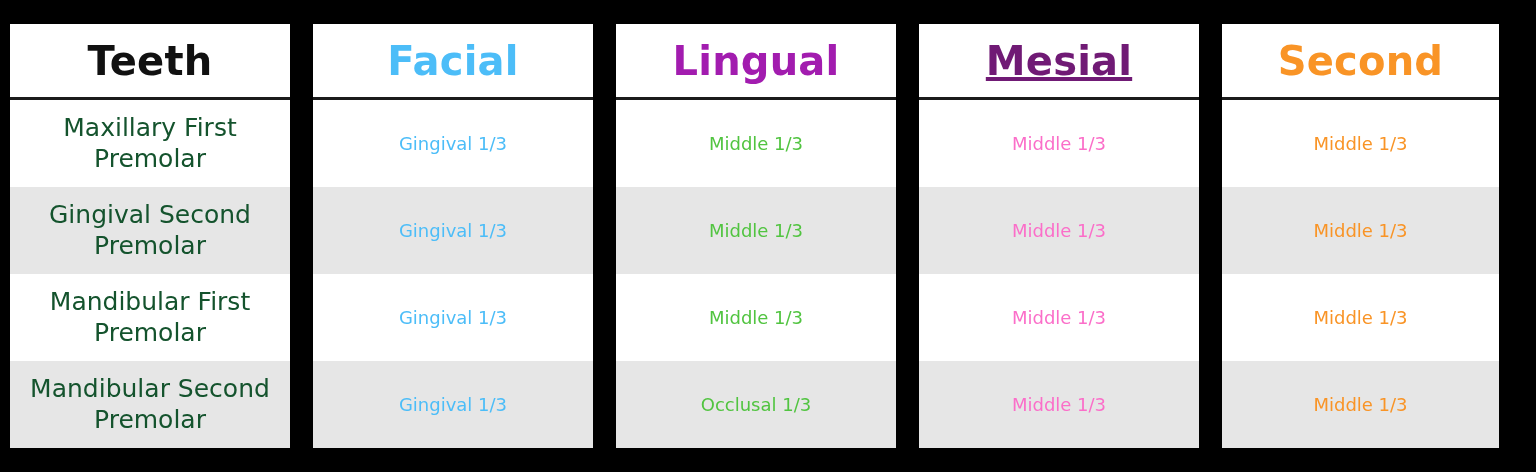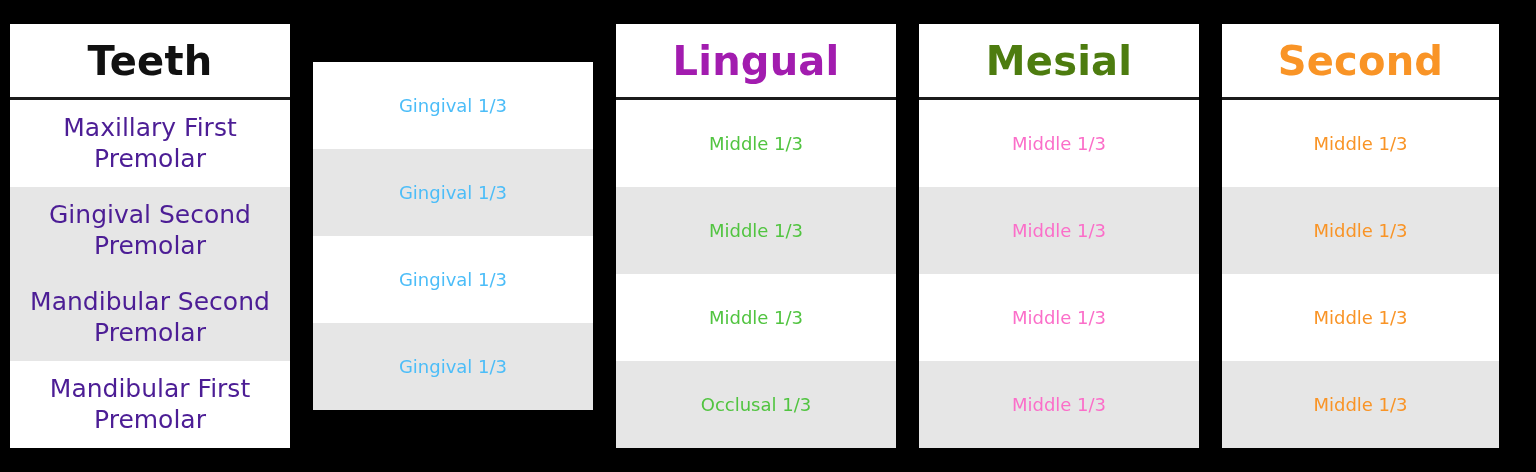--- a/index.html
+++ b/index.html
@@ -56,38 +56,38 @@
   .header-text {
     font-size: 40px;
     font-weight: 700;
     line-height: 1;
     letter-spacing: 0.2px;
     white-space: nowrap;
   }
   .header-text.teeth  { color: #111111; }
   .header-text.facial { color: #4cbdf8; }
   .header-text.lingual{ color: #a21caf; }
-  .header-text.mesial { color: #4d7c0f; }
+  .header-text.mesial { color: #701a75; text-decoration: underline; }
   .header-text.distal { color: #f99426; }
 
   .body-cell {
     height: 87px;
     flex: 0 0 87px;
     display: flex;
     align-items: center;
     justify-content: center;
     text-align: center;
     box-sizing: border-box;
     padding: 0 8px;
   }
   .body-cell.even-row { background: #ffffff; }
   .body-cell.odd-row  { background: #e6e6e6; }
 
   .tooth-text {
-    color: #4c1d95;
+    color: #14532d;
     font-size: 25px;
     line-height: 1.22;
     font-weight: 400;
   }
   .cell-text {
     font-size: 18px;
     line-height: 1.2;
     font-weight: 400;
     white-space: nowrap;
   }
@@ -104,31 +104,34 @@
   <div class="column col-teeth">
     <div class="header-cell">
       <span class="header-text teeth">Teeth</span>
     </div>
     <div class="body-cell even-row">
       <span class="tooth-text">Maxillary First Premolar</span>
     </div>
     <div class="body-cell odd-row">
       <span class="tooth-text">Gingival Second Premolar</span>
     </div>
+    <div class="body-cell even-row">
+      <span class="tooth-text">Mandibular First Premolar</span>
+    </div>
     <div class="body-cell odd-row">
       <span class="tooth-text">Mandibular Second Premolar</span>
     </div>
-    <div class="body-cell even-row">
-      <span class="tooth-text">Mandibular First Premolar</span>
-    </div>
   </div>
 
   <div class="col-gap"></div>
 
   <div class="column col-data">
+    <div class="header-cell">
+      <span class="header-text facial">Facial</span>
+    </div>
     <div class="body-cell even-row">
       <span class="cell-text facial">Gingival 1/3</span>
     </div>
     <div class="body-cell odd-row">
       <span class="cell-text facial">Gingival 1/3</span>
     </div>
     <div class="body-cell even-row">
       <span class="cell-text facial">Gingival 1/3</span>
     </div>
     <div class="body-cell odd-row">

